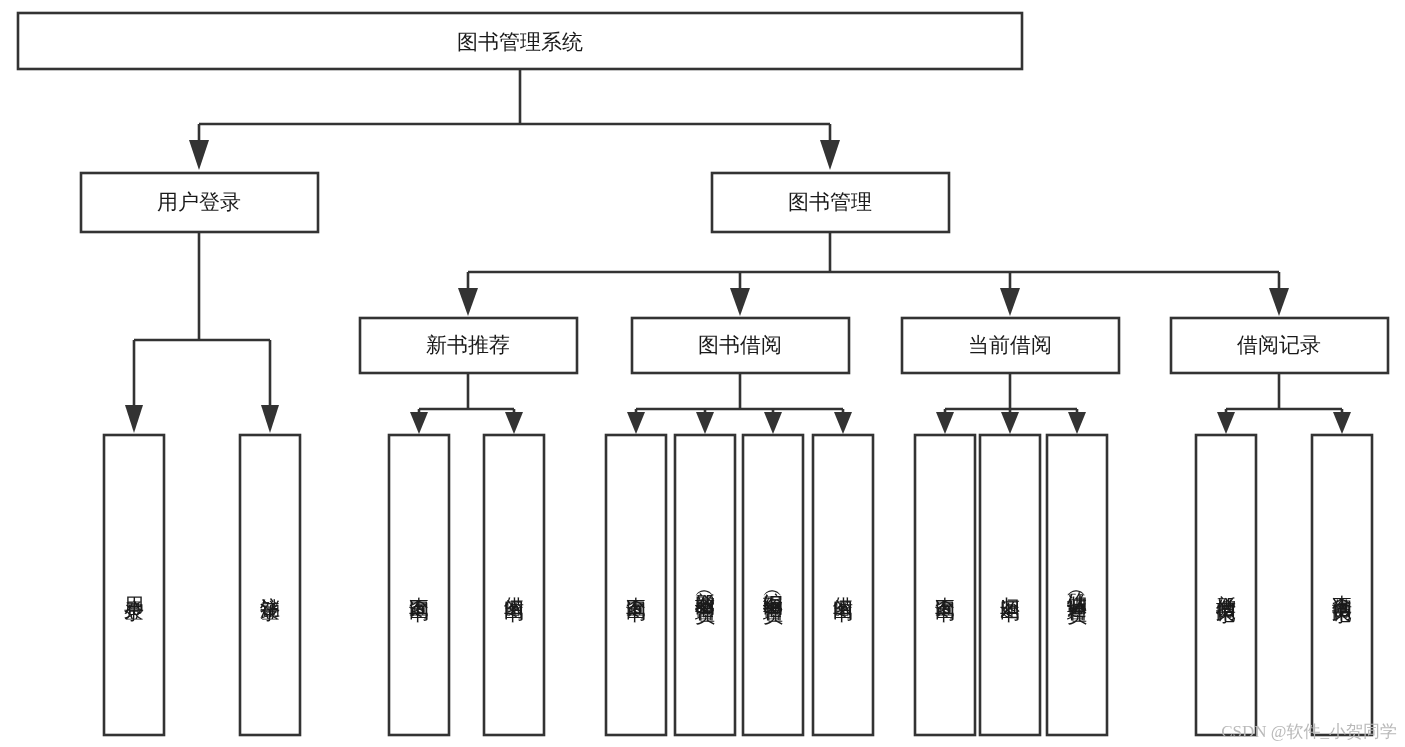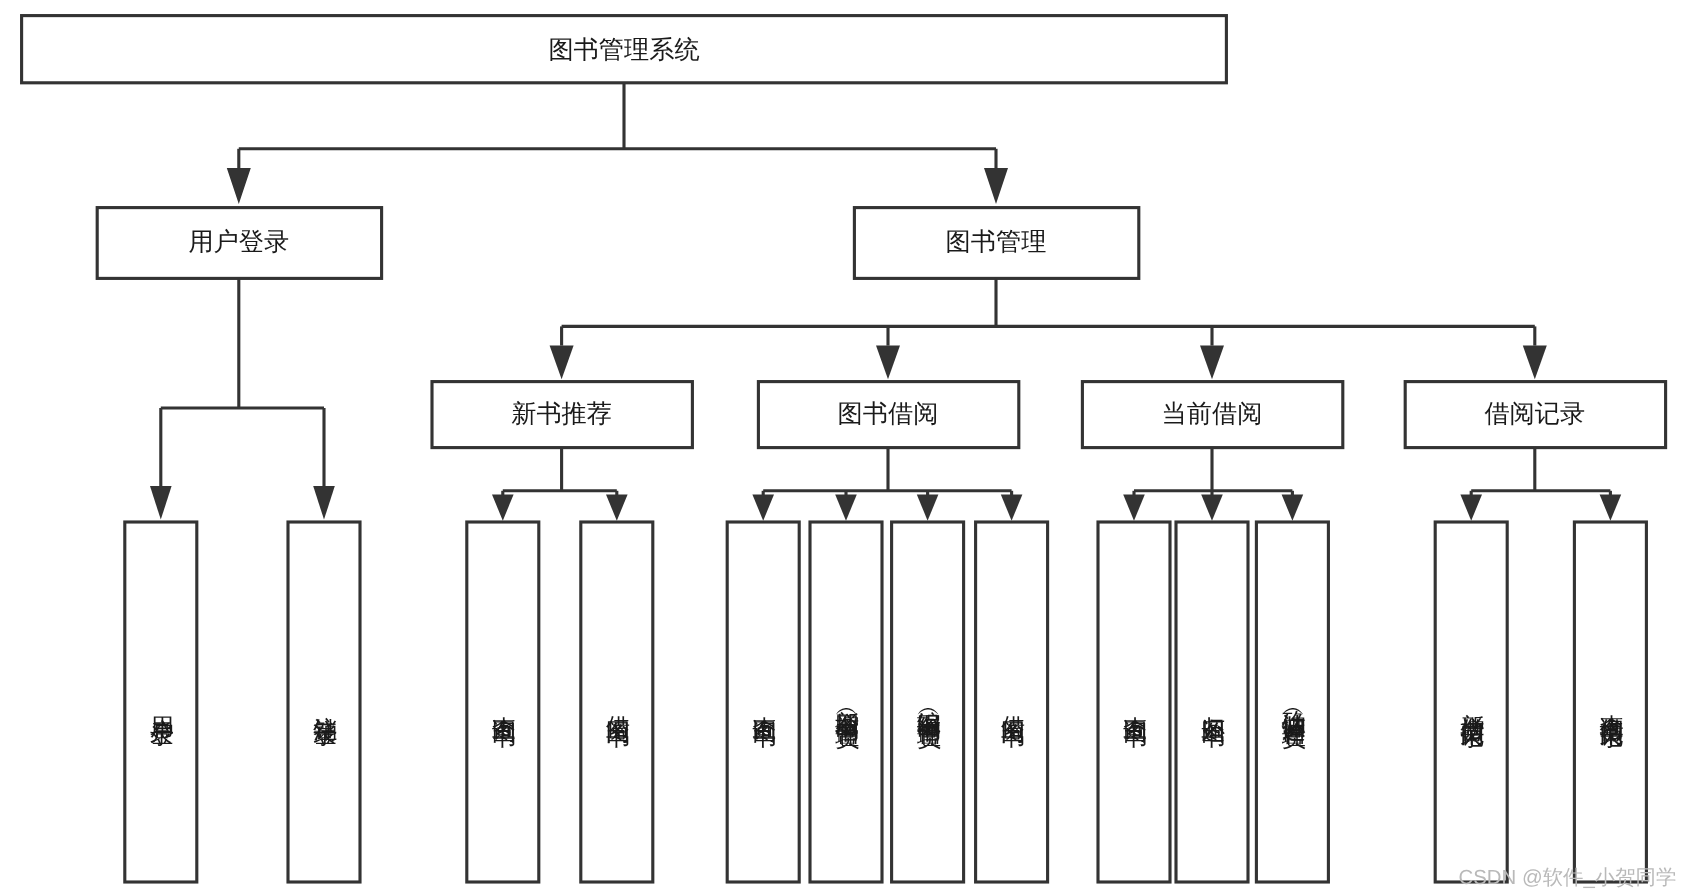--- a/index.html
+++ b/index.html
@@ -62,21 +62,21 @@
     align-items: center;
     justify-content: center;
     text-align: center;
     white-space: nowrap;
     pointer-events: none;
   }
   .watermark {
     position: absolute;
     right: 8px;
     bottom: 4px;
-    font-family: Liberation Sans, sans-serif;
+    font-family: Liberation Serif, serif;
     font-size: 17px;
     color: #b9b9b9;
     white-space: nowrap;
   }
 </style>
 </head>
 <body>
 
 <div id="diagram-root">
 

